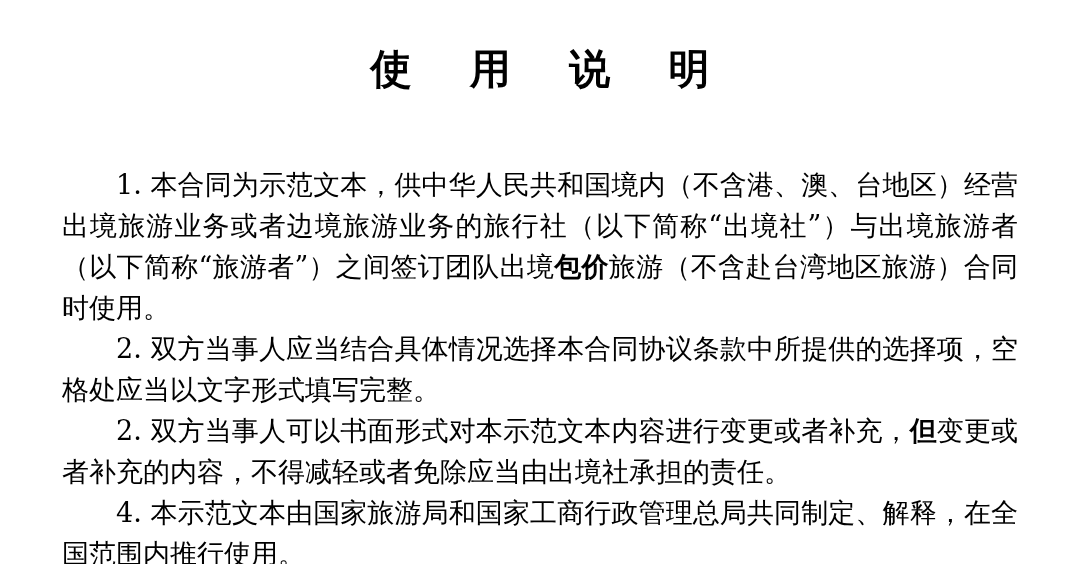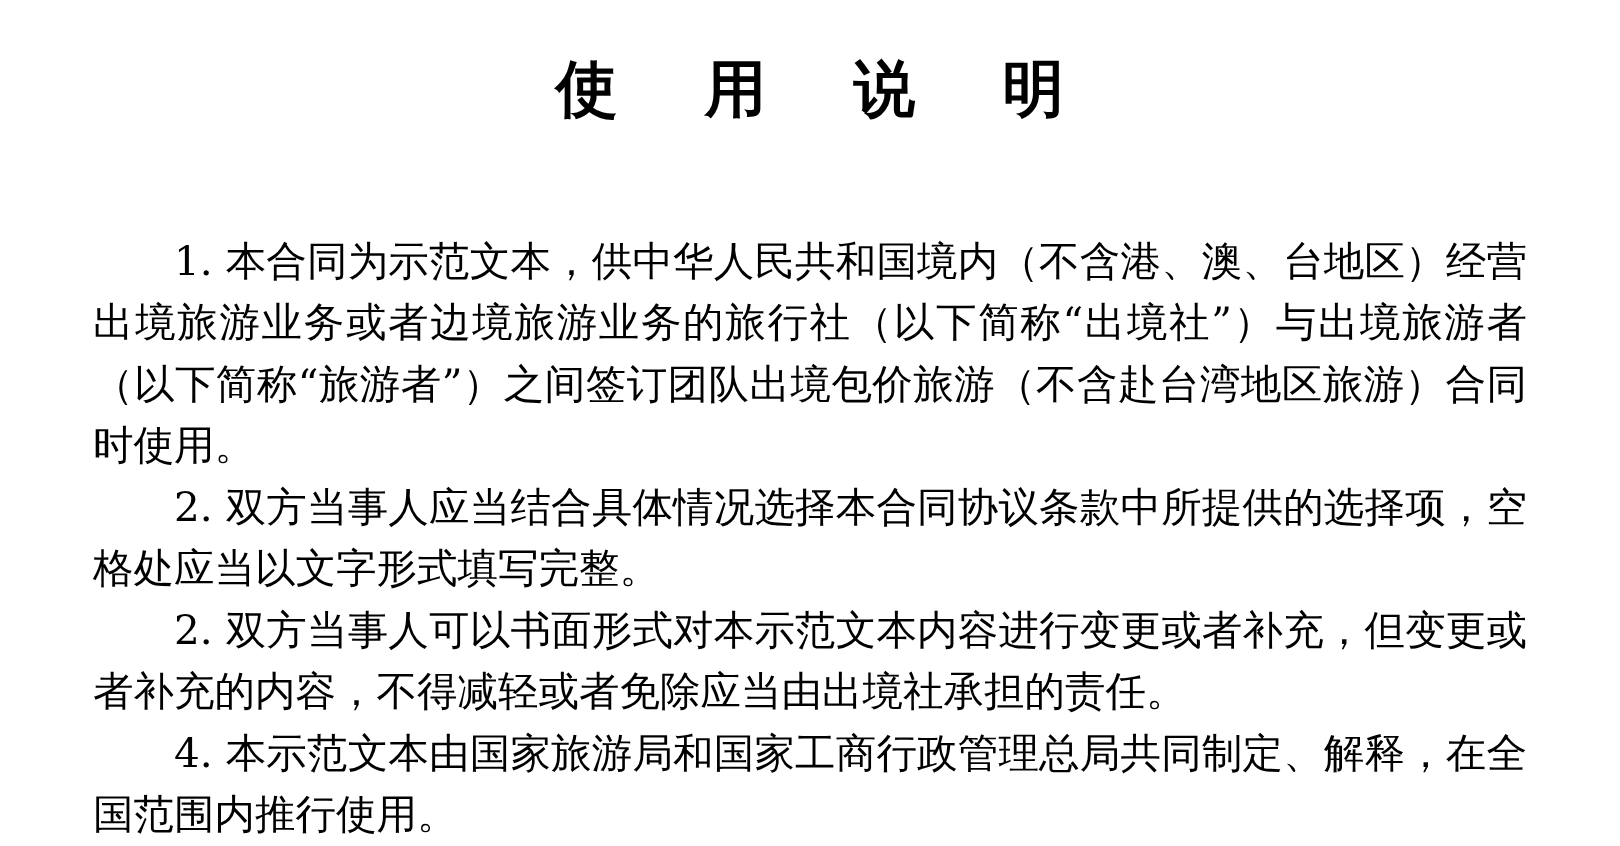--- a/index.html
+++ b/index.html
@@ -12,21 +12,21 @@
     height: 564px;
     overflow: hidden;
     font-family: "DejaVu Serif", "Liberation Serif", serif;
     color: #000000;
   }
   .page {
     position: relative;
     width: 1080px;
     height: 412px;
     box-sizing: border-box;
-    padding: 5px 62px;
+    padding: 15px 62px;
   }
   .doc-title {
     margin: 0;
     padding-top: 26px;
     text-align: center;
     font-size: 41px;
     font-weight: bold;
     letter-spacing: 22px;
     text-indent: 22px;
     font-family: "DejaVu Serif", "Liberation Serif", serif;
@@ -40,21 +40,21 @@
     font-size: 27px;
     line-height: 41px;
     text-align: justify;
     text-justify: inter-ideograph;
     text-indent: 54px;
     font-family: "DejaVu Serif", "Liberation Serif", serif;
     letter-spacing: 0px;
     word-break: break-all;
   }
   .para b {
-    font-weight: normal;
+    font-weight: bold;
   }
 </style>
 </head>
 <body>
 
 <div class="page">
 
   <h1 class="doc-title">使 用 说 明</h1>
 
   <div class="body-block">

